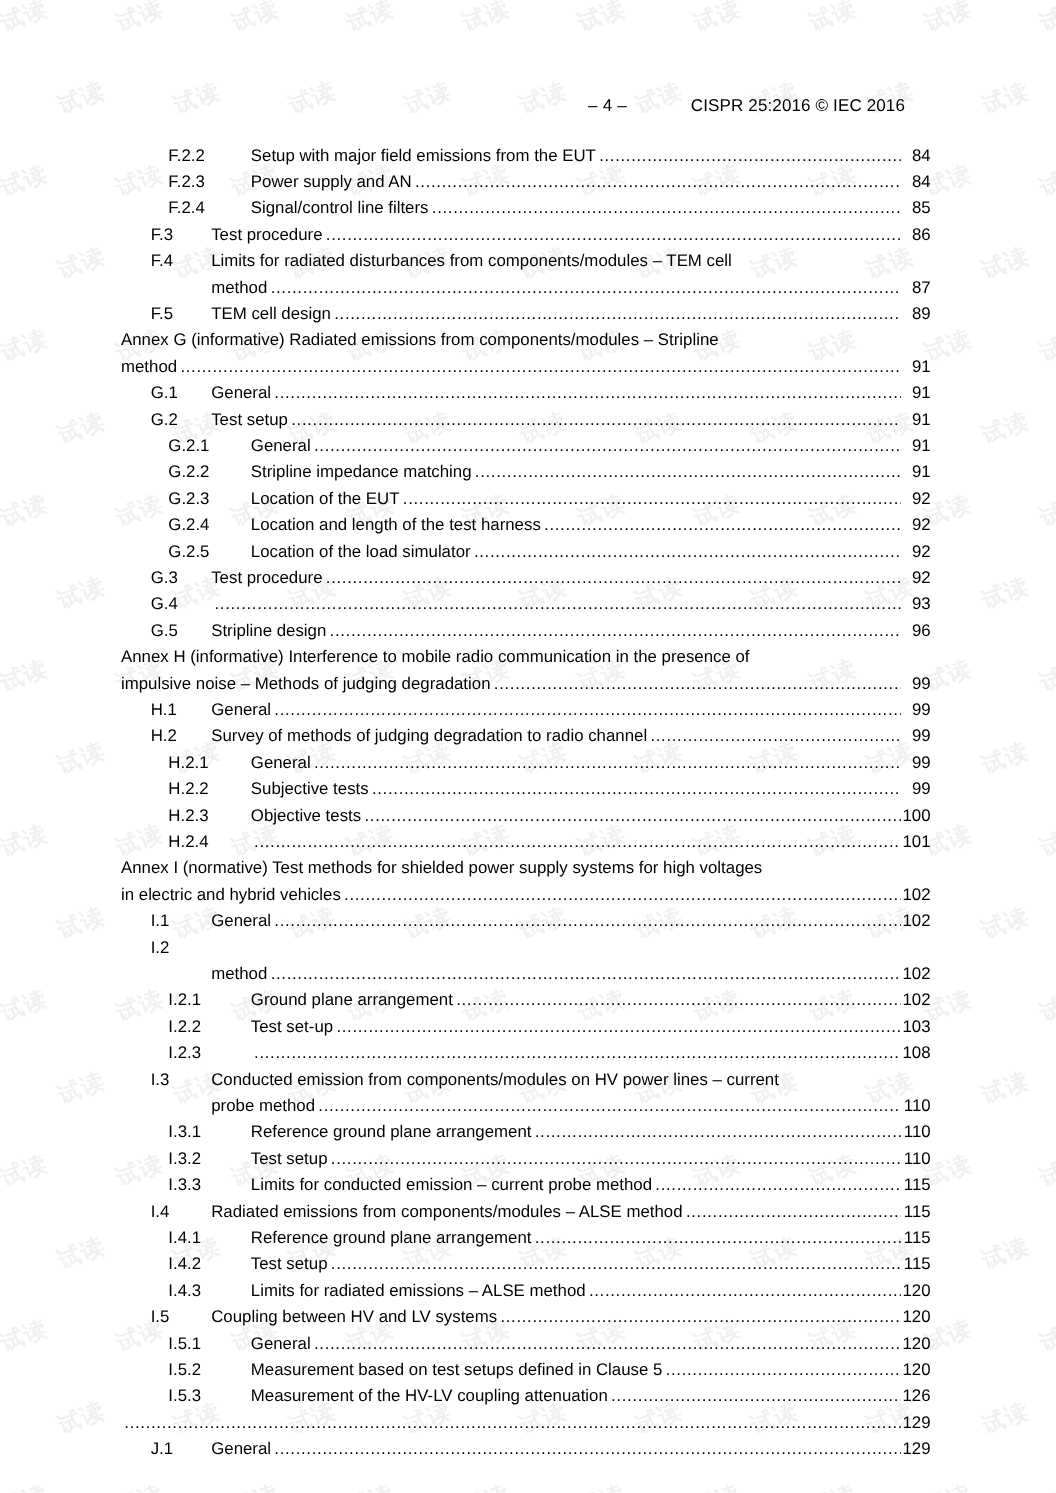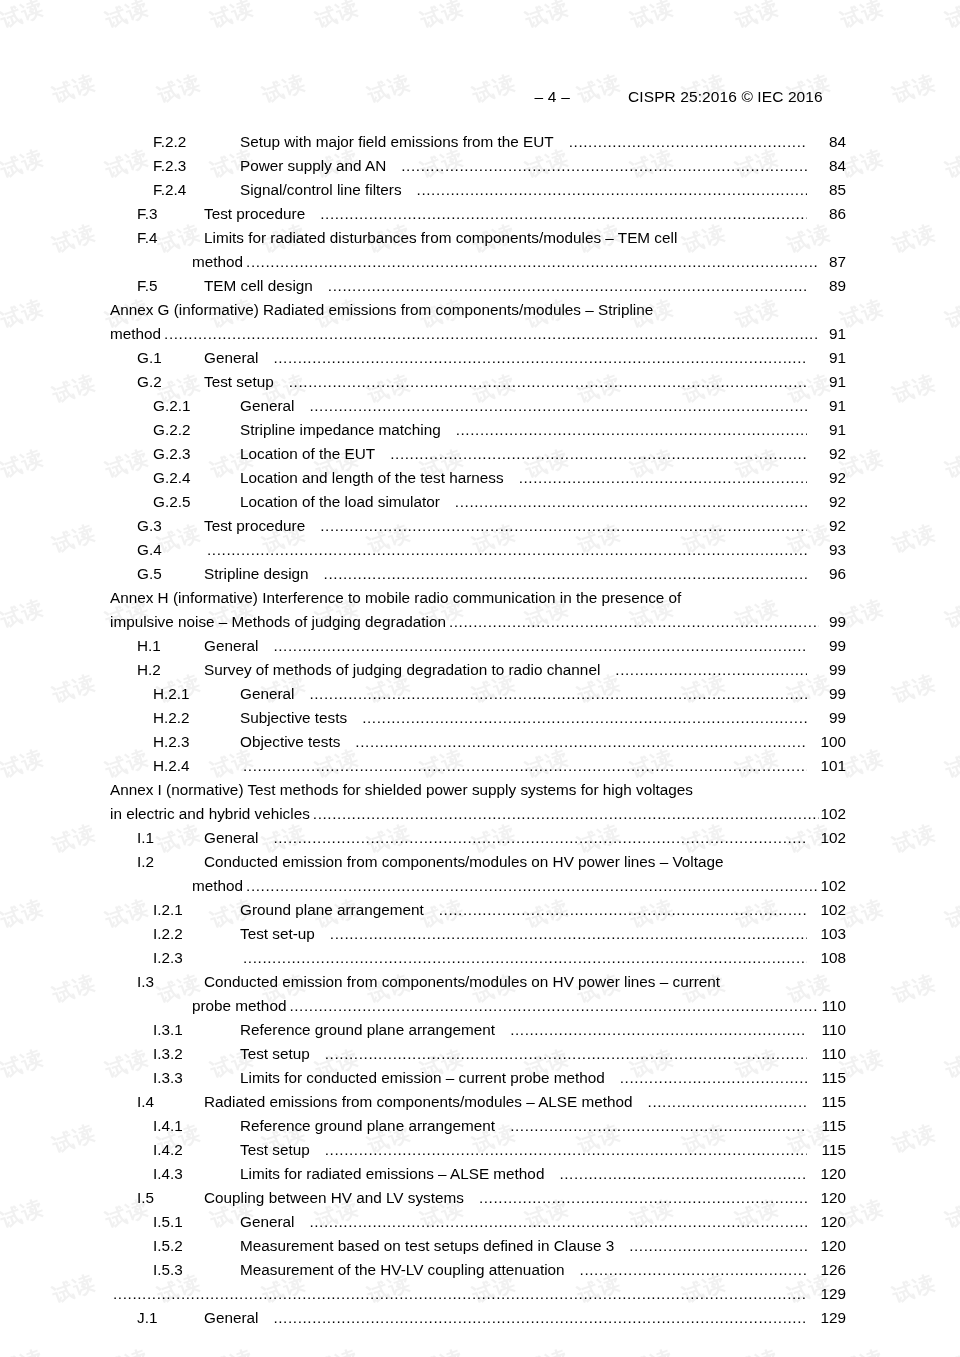--- a/index.html
+++ b/index.html
@@ -84,21 +84,20 @@
     line-height: 24px;
     color: #000;
   }
 
   
   .toc-row {
     display: flex;
     align-items: baseline;
     white-space: nowrap;
     overflow: hidden;
-    gap: 12px;
   }
 
   .num {
     flex: 0 0 auto;
     white-space: nowrap;
   }
   .title {
     flex: 0 0 auto;
     white-space: nowrap;
   }
@@ -551,21 +550,20 @@
           <div class="toc-row">
             <span class="num">I.1</span>
             <span class="title">General</span>
             <span class="leader"></span>
             <span class="pageno">102</span>
           </div>
         </div>
         <div class="toc-entry lvl-2">
           <div class="toc-row">
             <span class="num">I.2</span>
-            <span class="title">Conducted emission from components/modules on HV power lines – Voltage</span>
           </div>
           <div class="cont">
             <span class="cont-pad"></span>
             <span class="title">method</span>
             <span class="leader"></span>
             <span class="pageno">102</span>
           </div>
         </div>
         <div class="toc-entry lvl-3">
           <div class="toc-row">
@@ -670,21 +668,21 @@
           <div class="toc-row">
             <span class="num">I.5.1</span>
             <span class="title">General</span>
             <span class="leader"></span>
             <span class="pageno">120</span>
           </div>
         </div>
         <div class="toc-entry lvl-3">
           <div class="toc-row">
             <span class="num">I.5.2</span>
-            <span class="title">Measurement based on test setups defined in Clause 3</span>
+            <span class="title">Measurement based on test setups defined in Clause 5</span>
             <span class="leader"></span>
             <span class="pageno">120</span>
           </div>
         </div>
         <div class="toc-entry lvl-3">
           <div class="toc-row">
             <span class="num">I.5.3</span>
             <span class="title">Measurement of the HV-LV coupling attenuation</span>
             <span class="leader"></span>
             <span class="pageno">126</span>

